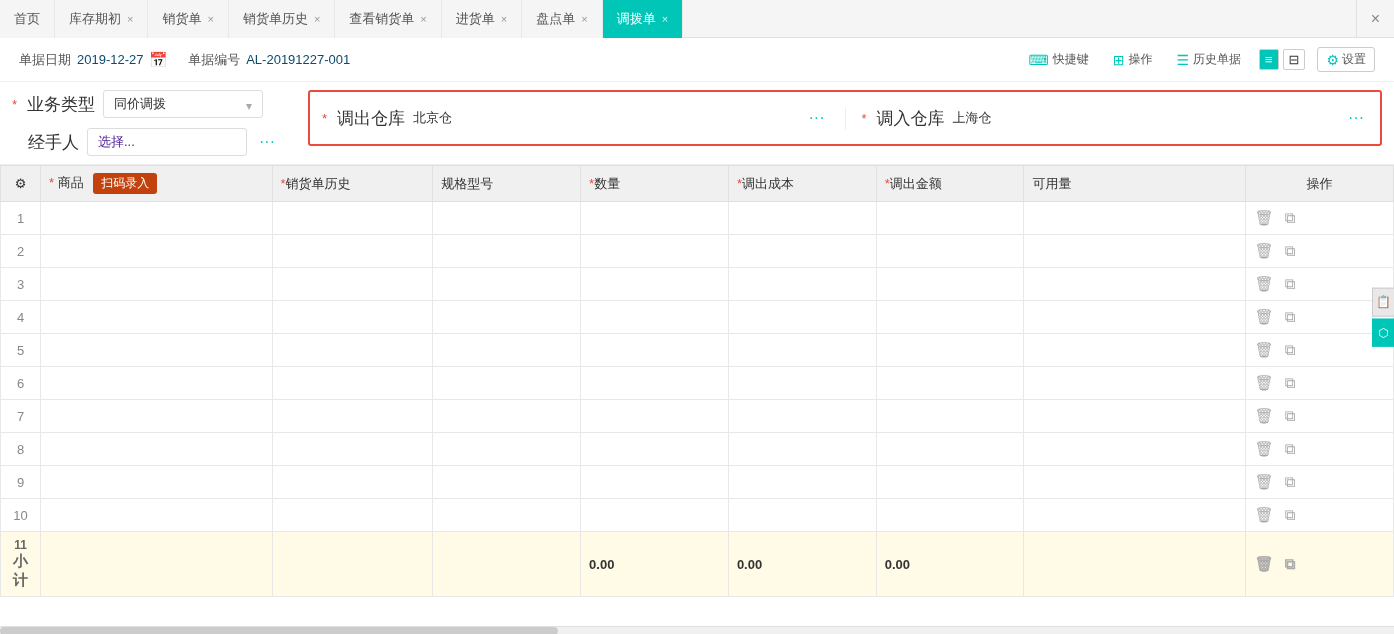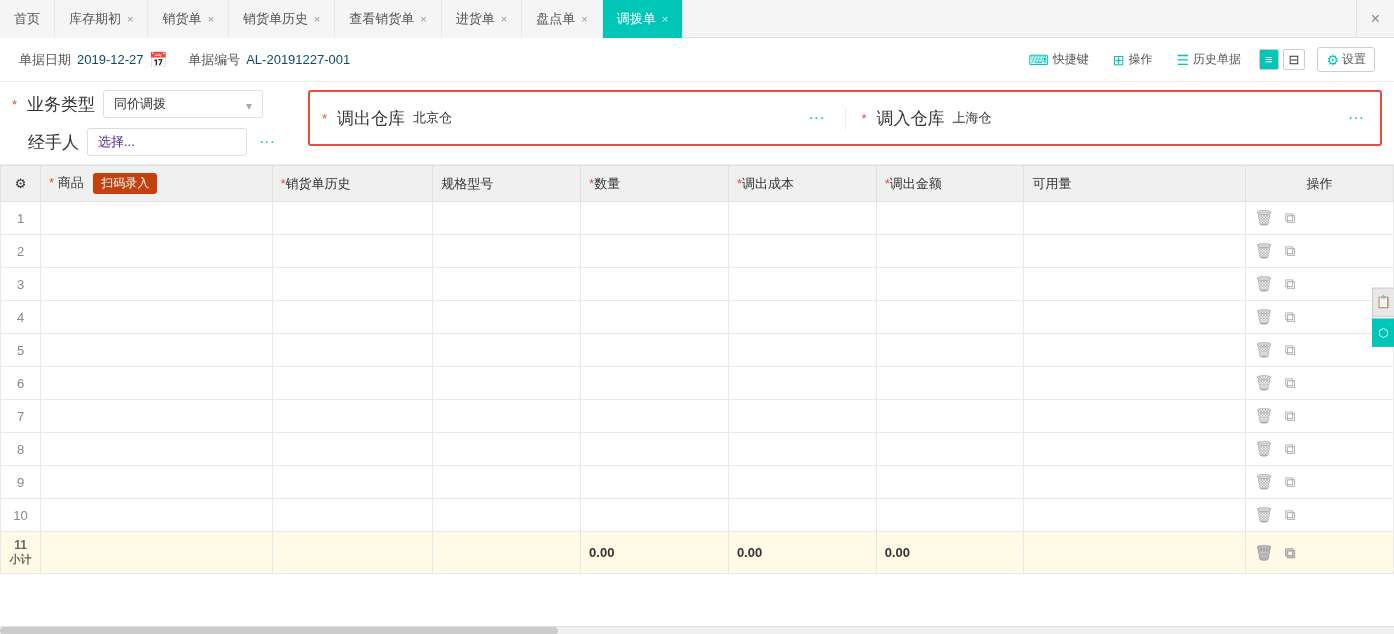--- a/index.html
+++ b/index.html
@@ -422,21 +422,21 @@
         <td></td>
         <td></td>
         <td>
           <div class="action-cell">
             <span class="action-icon">🗑</span>
             <span class="action-icon">⧉</span>
           </div>
         </td>
       </tr>
             <tr class="subtotal-row">
-        <td class="row-num">11<br><span style="font-size:11px;">小计</span></td>
+        <td class="row-num">11<br><span style="font-size:15px;">小计</span></td>
         <td></td>
         <td></td>
         <td></td>
         <td style="color:#333;">0.00</td>
         <td style="color:#333;">0.00</td>
         <td style="color:#333;">0.00</td>
         <td></td>
         <td>
           <div class="action-cell">
             <span class="action-icon">🗑</span>

